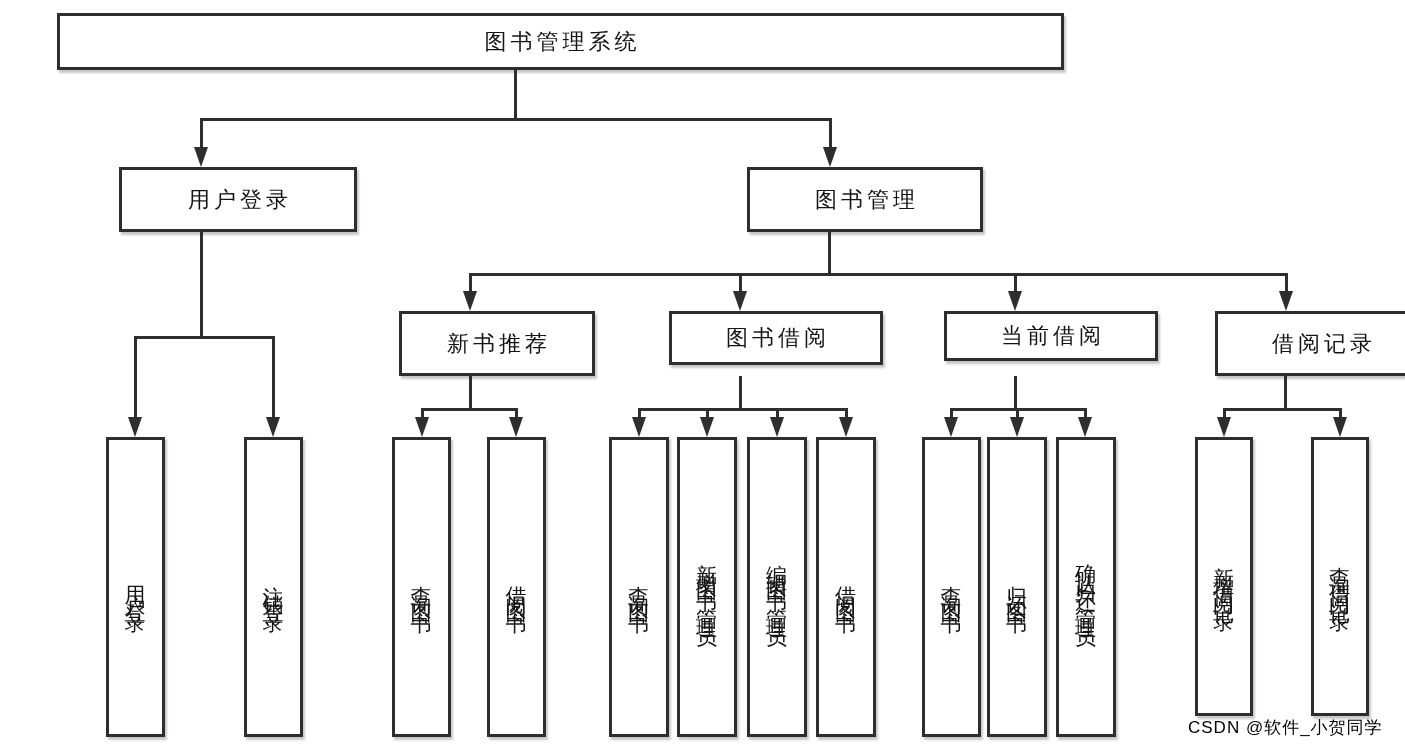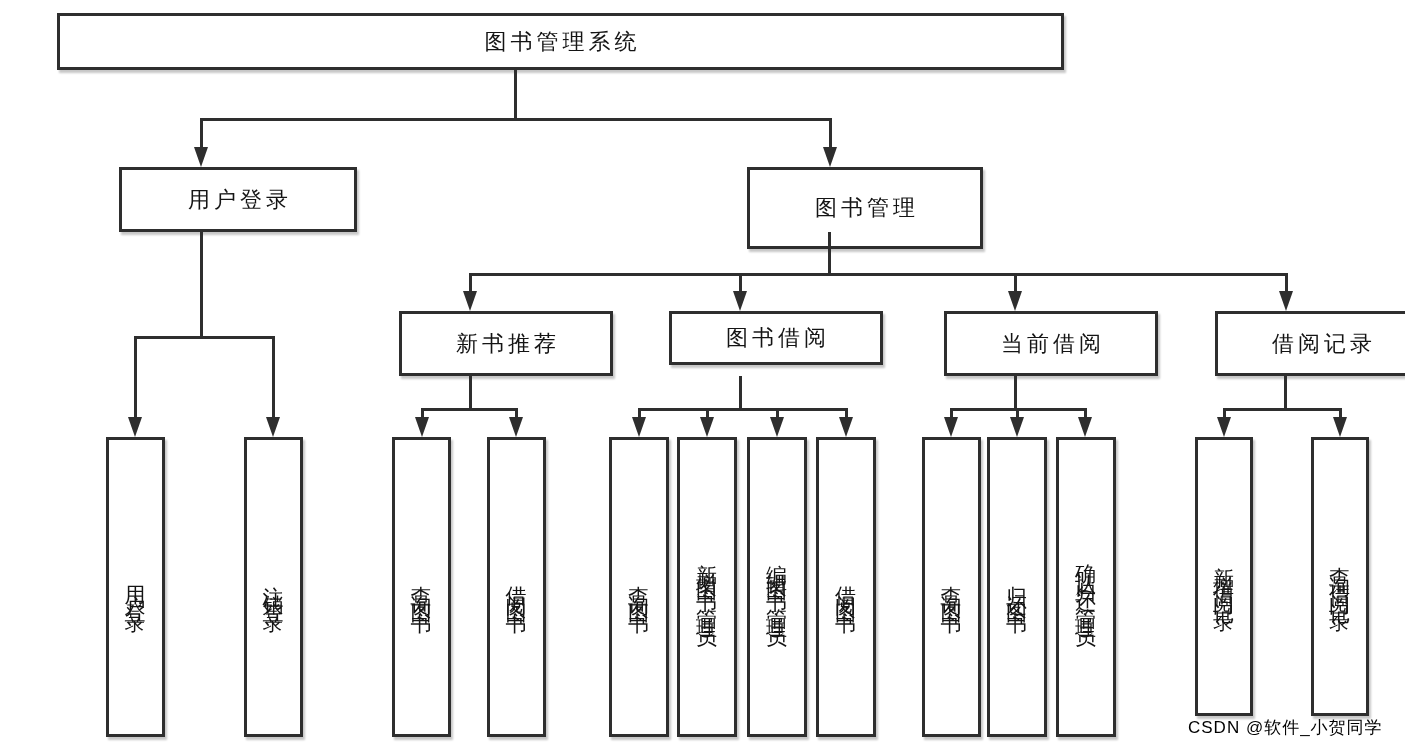--- a/index.html
+++ b/index.html
@@ -44,25 +44,25 @@
   }
 </style>
 </head>
 <body>
 
 <div id="canvas">
 
   <div class="box hbox" style="left:21px;top:13px;width:1007px;height:57px">图书管理系统</div>
 
   <div class="box hbox" style="left:83px;top:167px;width:238px;height:65px">用户登录</div>
-  <div class="box hbox" style="left:711px;top:167px;width:236px;height:82px">图书管理</div>
+  <div class="box hbox" style="left:711px;top:167px;width:236px;height:65px">图书管理</div>
 
-  <div class="box hbox" style="left:363px;top:311px;width:214px;height:65px">新书推荐</div>
+  <div class="box hbox" style="left:363px;top:311px;width:196px;height:65px">新书推荐</div>
   <div class="box hbox" style="left:633px;top:311px;width:214px;height:54px">图书借阅</div>
-  <div class="box hbox" style="left:908px;top:311px;width:214px;height:65px">当前借阅</div>
+  <div class="box hbox" style="left:908px;top:311px;width:214px;height:50px">当前借阅</div>
   <div class="box hbox" style="left:1179px;top:311px;width:214px;height:65px">借阅记录</div>
 
   <div class="box vbox" style="left:106px;top:437px;width:59px;height:300px">用户登录</div>
   <div class="box vbox" style="left:244px;top:437px;width:59px;height:300px">注销登录</div>
 
   <div class="box vbox" style="left:392px;top:437px;width:59px;height:300px">查询图书</div>
   <div class="box vbox" style="left:487px;top:437px;width:59px;height:300px">借阅图书</div>
 
   <div class="box vbox" style="left:609px;top:437px;width:60px;height:300px">查询图书</div>
   <div class="box vbox" style="left:677px;top:437px;width:60px;height:300px">新增图书（管理员）</div>

